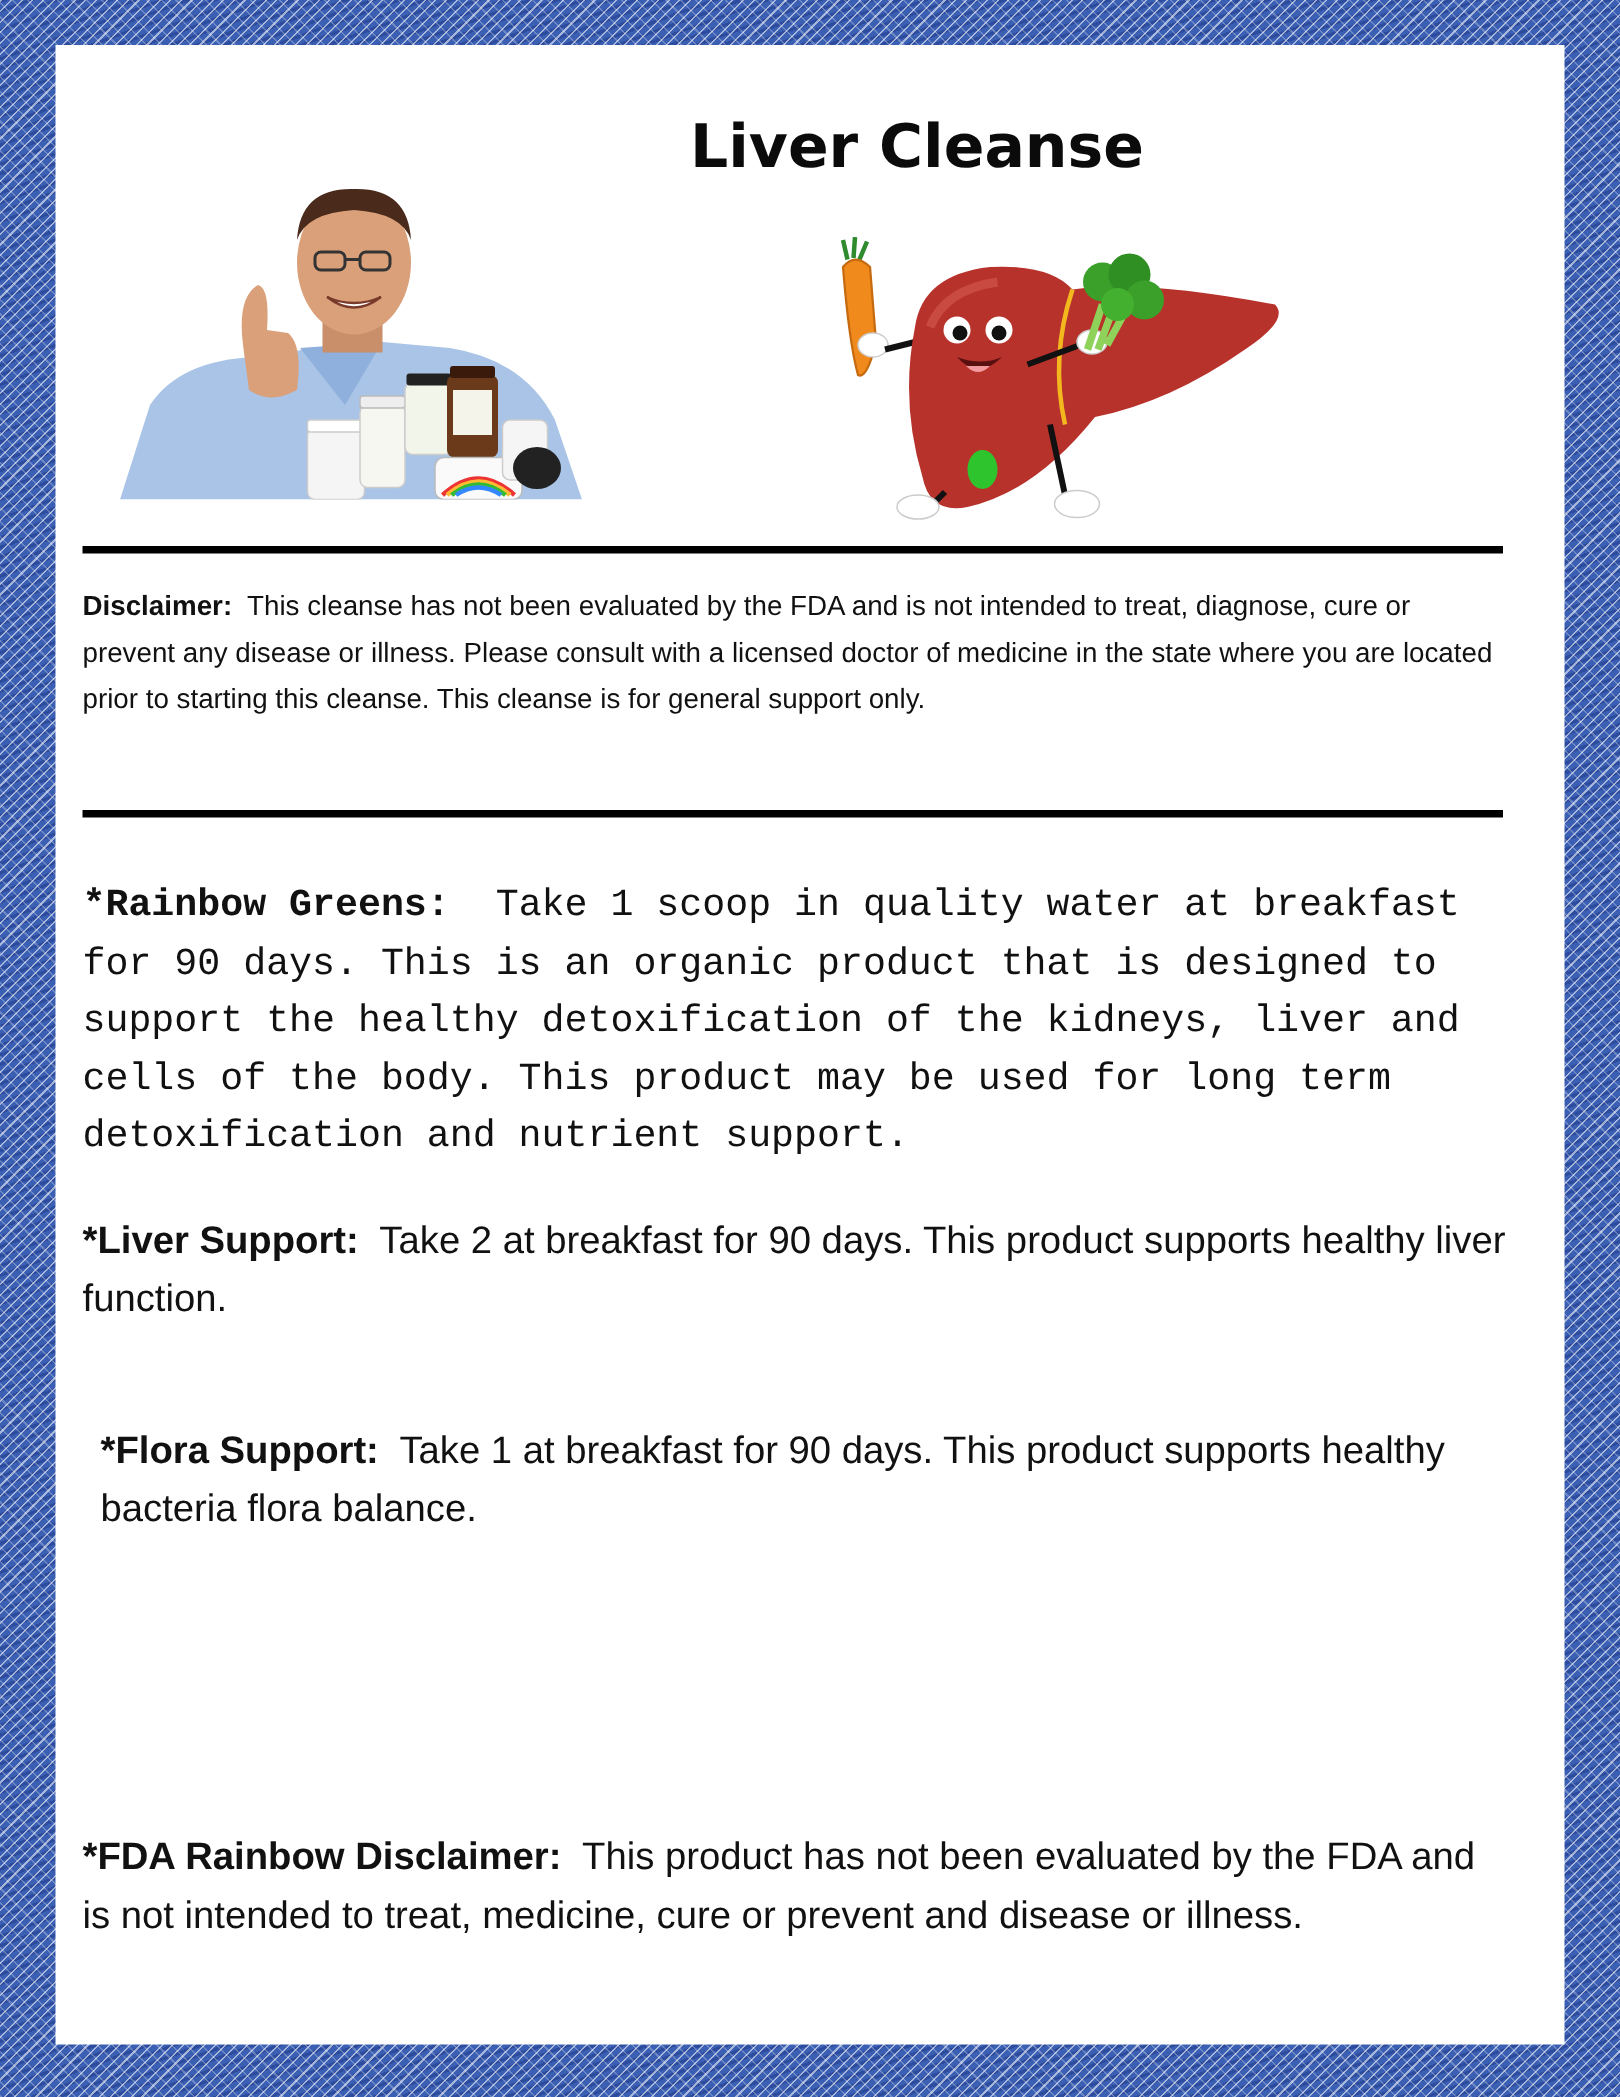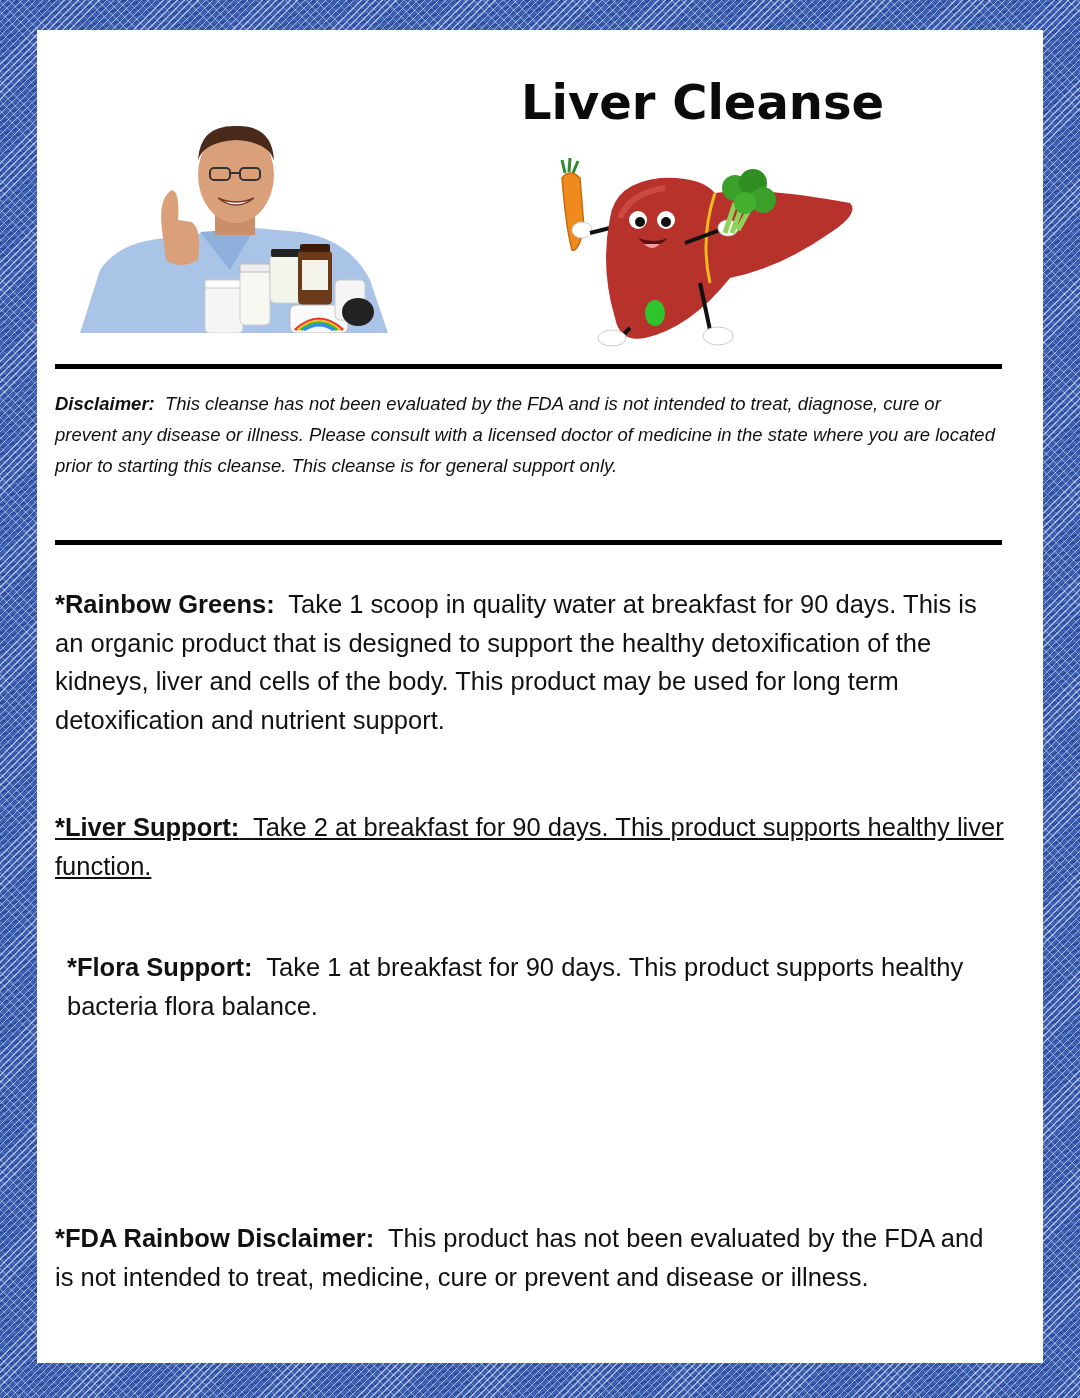--- a/index.html
+++ b/index.html
@@ -19,35 +19,34 @@
     }
     .page {
       position: absolute; left: 37px; top: 30px; right: 37px; bottom: 35px;
       background: #ffffff;
     }
     .photo {
       position: absolute; left: 80px; top: 120px; width: 308px; height: 213px;
     }
     .title {
       position: absolute; left: 460px; top: 78px; width: 485px;
-      text-align: center; font-size: 48px; font-weight: bold; letter-spacing: 0px;
+      text-align: left; font-size: 40px; font-weight: bold; letter-spacing: 0px;
       font-family: "DejaVu Sans", sans-serif; color: #0b0b0b; margin: 0;
       line-height: 1;
     }
     .liver {
       position: absolute; left: 560px; top: 158px; width: 300px; height: 190px;
     }
     .rule {
       position: absolute; left: 55px; width: 947px; height: 5px; background: #000;
     }
     .disclaimer {
       position: absolute; left: 55px; top: 388px; width: 950px;
       font-size: 18.5px; line-height: 31px; color: #111;
       font-family: "Liberation Sans", sans-serif;
-      font-style: italic;
     }
     .section {
       position: absolute; left: 55px; width: 950px;
       font-size: 25.5px; line-height: 38.5px; color: #111;
       font-family: "Liberation Sans", sans-serif;
     }
     b { font-weight: bold; }
   </style>
 </head>
 <body>
@@ -137,26 +136,26 @@
 
 <div class="rule" style="top:364px;"></div>
 
 <p class="disclaimer" style="margin:0;">
   <b>Disclaimer:</b>&nbsp;
   <span>This cleanse has not been evaluated by the FDA and is not intended to treat, diagnose, cure or prevent any disease or illness. Please consult with a licensed doctor of medicine in the state where you are located prior to starting this cleanse. This cleanse is for general support only.</span>
 </p>
 
 <div class="rule" style="top:540px;"></div>
 
-<p class="section" style="top:585px; margin:0;">
+<p class="section" style="top:585px; margin:0;font-family:Liberation Mono, monospace;">
   <b>*Rainbow Greens:</b>&nbsp;
   <span>Take 1 scoop in quality water at breakfast for 90 days.  This is an organic product that is designed to support the healthy detoxification of the kidneys, liver and cells of the body. This product may be used for long term detoxification and nutrient support.</span>
 </p>
 
-<p class="section" style="top:808px; margin:0;text-decoration:underline;">
+<p class="section" style="top:808px; margin:0;">
   <b>*Liver Support:</b>&nbsp;
   <span>Take 2 at breakfast for 90 days.  This product supports healthy liver function.</span>
 </p>
 
 <p class="section" style="top:936px; margin:12px;">
   <b>*Flora Support:</b>&nbsp;
   <span>Take 1 at breakfast for 90 days.  This product supports healthy bacteria flora balance.</span>
 </p>
 
 <p class="section" style="top:1219px; margin:0;">

